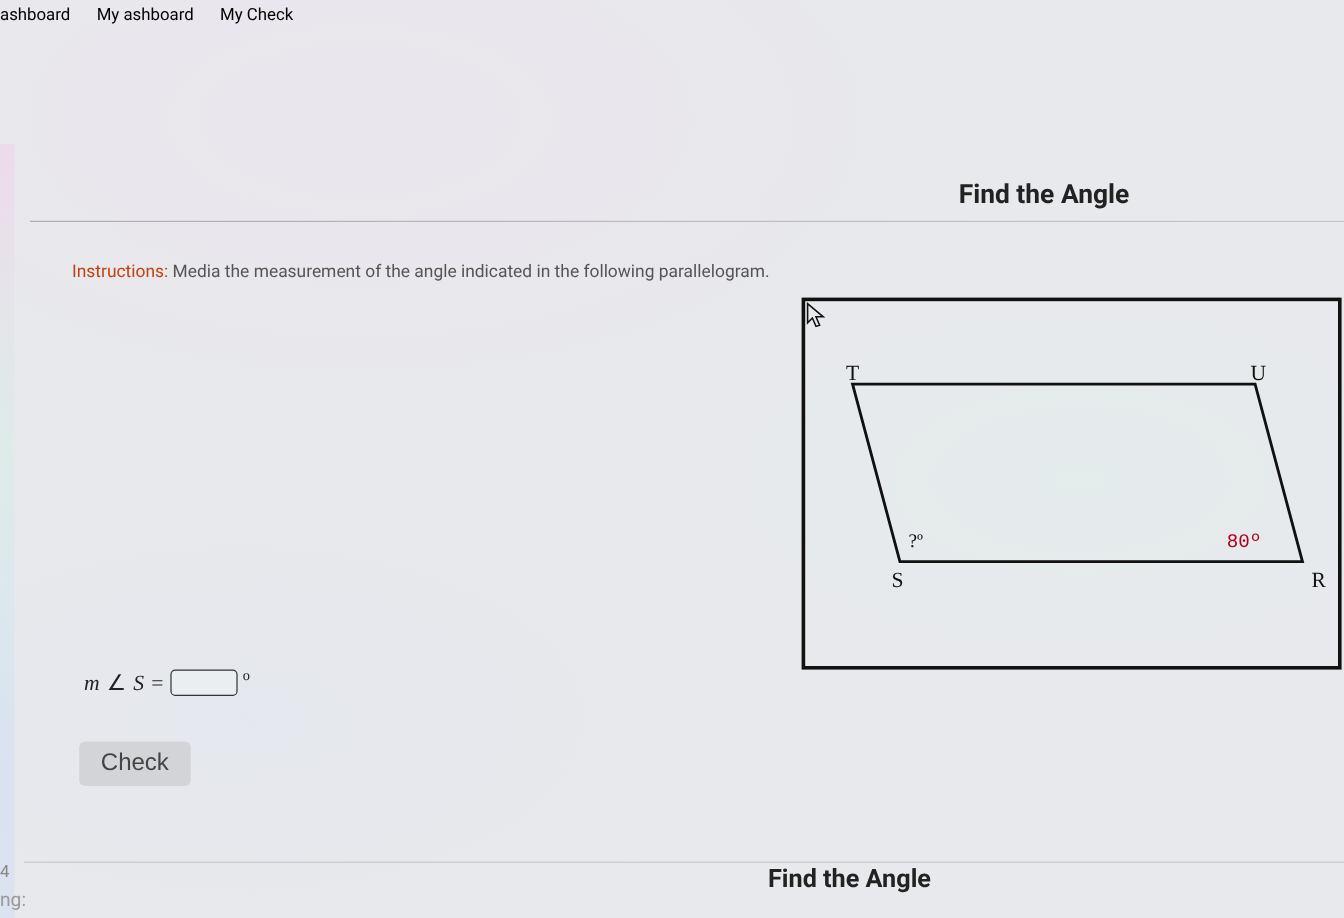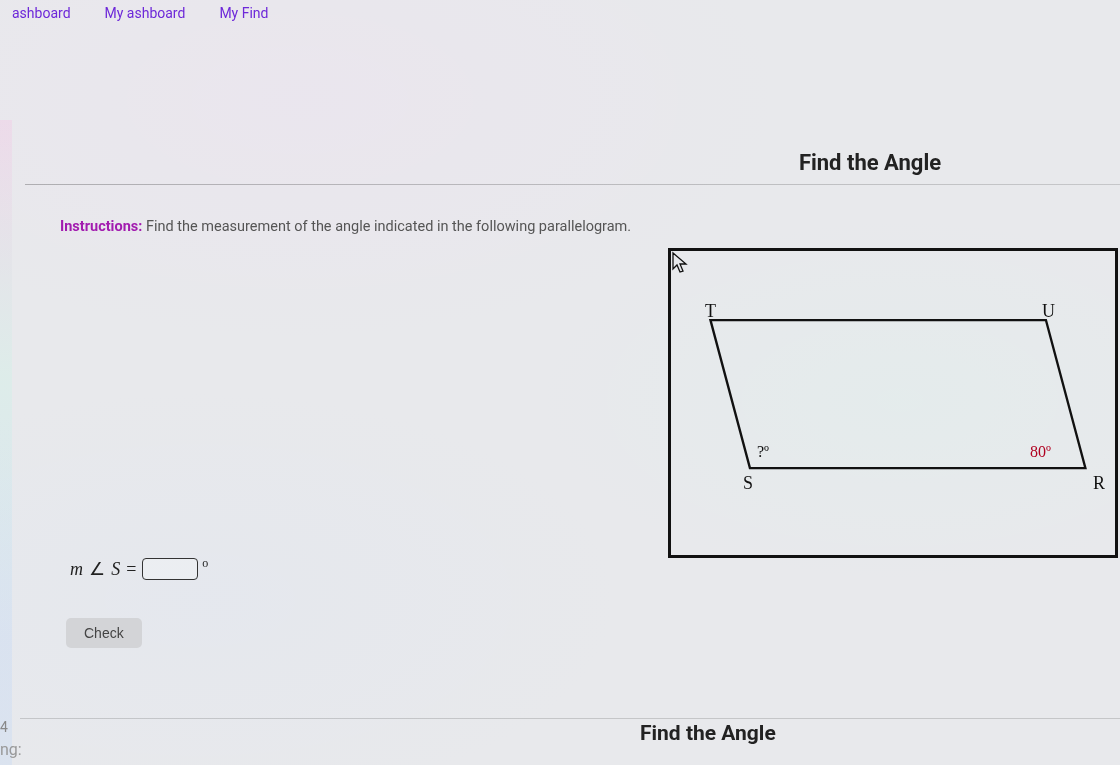--- a/index.html
+++ b/index.html
@@ -19,21 +19,21 @@
     position: absolute;
     top: 0; left: 0; right: 0;
     height: 26px;
     display: flex;
     align-items: center;
     gap: 22px;
     padding-left: 0;
     font-size: 14px;
     color: #6a6a6a;
   }
-  .topnav a { color: #6d28d9; text-decoration: none; margin-left: 12px; }
+  .topnav a { color: #000000; text-decoration: none; }
 
   .problem-title {
     font-size: 22px;
     font-weight: 700;
     color: #222;
     text-align: center;
     width: 100%;
     position: absolute;
     top: 150px;
     left: 0;
@@ -47,21 +47,21 @@
     background: linear-gradient(to right, rgba(0,0,0,0.25), rgba(0,0,0,0.15));
   }
 
   .instructions {
     position: absolute;
     top: 218px;
     left: 60px;
     font-size: 14.5px;
     color: #555;
   }
-  .instructions b { color: #a21caf; font-weight: 700; text-align: right; }
+  .instructions b { color: #c2410c; font-weight: 400; text-align: right; }
 
   
   .diagram {
     position: absolute;
     top: 248px;
     left: 668px;
     width: 450px;
     height: 310px;
     border: 3px solid #111;
     background: transparent;
@@ -71,21 +71,21 @@
     position: absolute;
     font-family: "Times New Roman", serif;
     font-size: 18px;
     color: #111;
   }
   .lblT { top: 50px;  left: 34px; }
   .lblU { top: 50px;  right: 60px; }
   .lblS { top: 222px; left: 72px; }
   .lblR { top: 222px; right: 10px; }
   .aQ   { top: 192px; left: 86px; font-size: 16px; }
-  .aR   { top: 192px; right: 64px; font-size: 16px; color: #b00020; }
+  .aR   { top: 192px; right: 64px; font-size: 16px; color: #b00020; font-family: Liberation Mono, monospace; }
 
   .cursor-icon {
     position: absolute;
     top: 282px; left: 50px;
     width: 18px; height: 22px;
   }
 
   
   .answer {
     position: absolute;
@@ -109,21 +109,21 @@
     padding: 1px 4px;
     font-size: 13px;
   }
   .answer .deg { font-style: normal; font-size: 12px; position: relative; top: -6px; left: -2px; }
 
   .check-btn {
     position: absolute;
     top: 618px;
     left: 66px;
     padding: 7px 18px;
-    font-size: 14px;
+    font-size: 20px;
     color: #444;
     background: #d3d4d7;
     border: none;
     border-radius: 5px;
     cursor: pointer;
   }
 
   .left-edge {
     position: absolute;
     left: 0; top: 120px; bottom: 0;
@@ -161,30 +161,30 @@
     height: 1px;
     background: rgba(0,0,0,0.15);
   }
 </style>
 </head>
 <body>
 
 <div class="topnav">
   <a href="#">ashboard</a>
   <a href="#">My ashboard</a>
-  <a href="#">My Find</a>
+  <a href="#">My Check</a>
 </div>
 
 <div class="left-edge"></div>
 
 <div class="problem-title">Find the Angle</div>
 <div class="hr1"></div>
 
 <div class="instructions">
-  <b>Instructions:</b><span> Find the measurement of the angle indicated in the following parallelogram.</span>
+  <b>Instructions:</b><span> Media the measurement of the angle indicated in the following parallelogram.</span>
 </div>
 
 <div class="diagram">
   <svg viewBox="0 0 450 310">
     <polygon points="40,70 380,70 420,220 80,220" fill="none" stroke="#111" stroke-width="2.4"></polygon>
   </svg>
   <div class="vlabel lblT">T</div>
   <div class="vlabel lblU">U</div>
   <div class="vlabel lblS">S</div>
   <div class="vlabel lblR">R</div>

